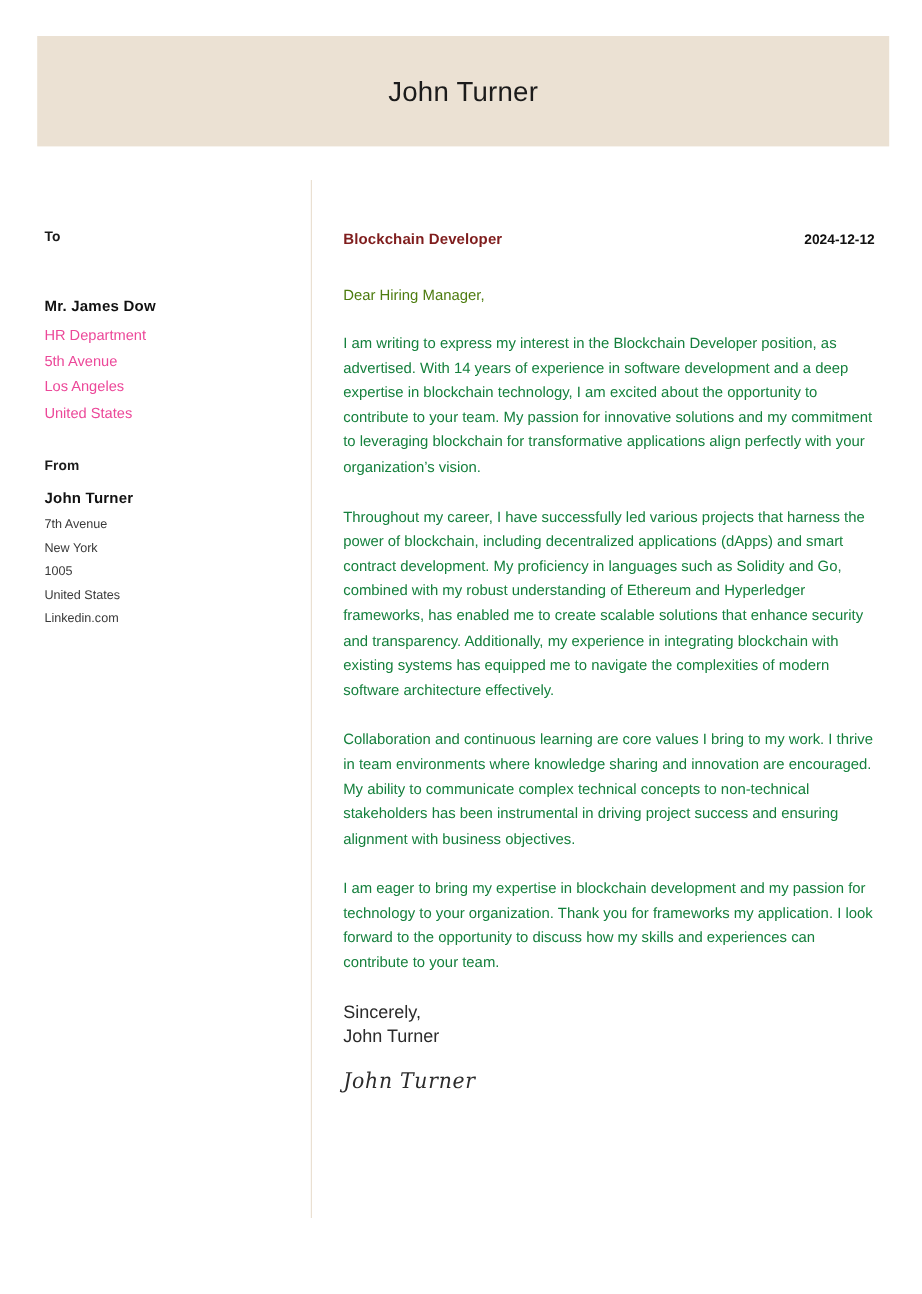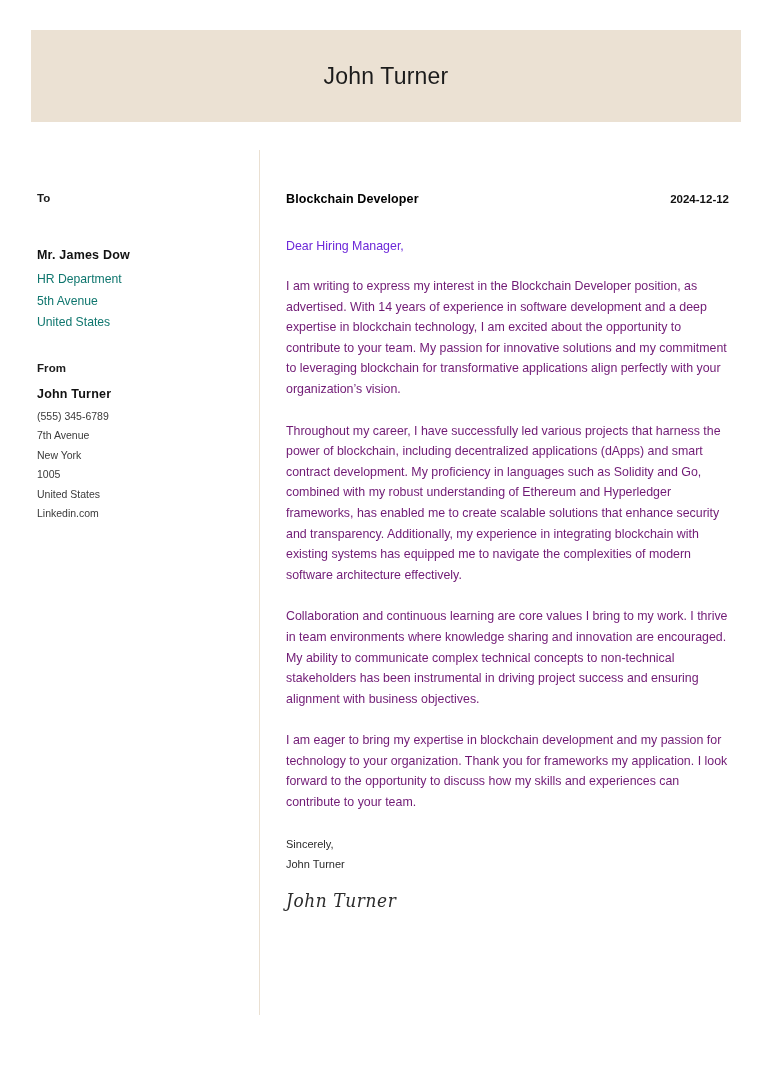--- a/index.html
+++ b/index.html
@@ -76,21 +76,21 @@
     font-weight: 700;
     color: #111111;
     margin-bottom: 7px;
     letter-spacing: 0.2px;
     margin-top: 44px;
   }
 
   .addr-line {
     font-size: 12.2px;
     font-weight: 400;
-    color: #0f766e;
+    color: #ec4899;
     line-height: 21.5px;
   }
 
   .from-block { margin-top: 28px; }
 
   .sender-name {
     font-size: 12.5px;
     font-weight: 700;
     color: #111111;
     margin-bottom: 6px;
@@ -115,46 +115,46 @@
   .letter-head {
     display: flex;
     align-items: baseline;
     justify-content: space-between;
     margin-bottom: 33px;
   }
 
   .job-title {
     font-size: 12.5px;
     font-weight: 700;
-    color: #000000;
+    color: #7f1d1d;
     letter-spacing: 0.1px;
   }
 
   .letter-date {
     font-size: 11.5px;
     font-weight: 700;
     color: #111111;
   }
 
   .salutation {
     font-size: 12.4px;
-    color: #6d28d9;
+    color: #4d7c0f;
     margin-bottom: 23px;
   }
 
   .body-paragraph {
     font-size: 12.4px;
-    color: #701a75;
+    color: #15803d;
     line-height: 20.6px;
     margin-bottom: 21px;
     text-align: left;
   }
 
   .closing {
-    font-size: 11px;
+    font-size: 15px;
     color: #2b2b2b;
     line-height: 20.6px;
     margin-top: 3px;
   }
 
   .signature {
     margin-top: 16px;
     font-family: "DejaVu Serif", serif;
     font-style: italic;
     font-size: 17px;
@@ -176,28 +176,28 @@
   <div class="column-divider"></div>
 
   <div class="sidebar">
 
     <div class="block-label">To</div>
 
     <div class="recipient-name">Mr. James Dow</div>
 
     <div class="addr-line">HR Department</div>
     <div class="addr-line">5th Avenue</div>
+    <div class="addr-line">Los Angeles</div>
     <div class="addr-line">United States</div>
 
     <div class="from-block">
       <div class="block-label">From</div>
 
       <div class="sender-name">John Turner</div>
 
-      <div class="from-line">(555) 345-6789</div>
       <div class="from-line">7th Avenue</div>
       <div class="from-line">New York</div>
       <div class="from-line">1005</div>
       <div class="from-line">United States</div>
       <div class="from-line">Linkedin.com</div>
     </div>
   </div>
 
   <div class="letter">
 

